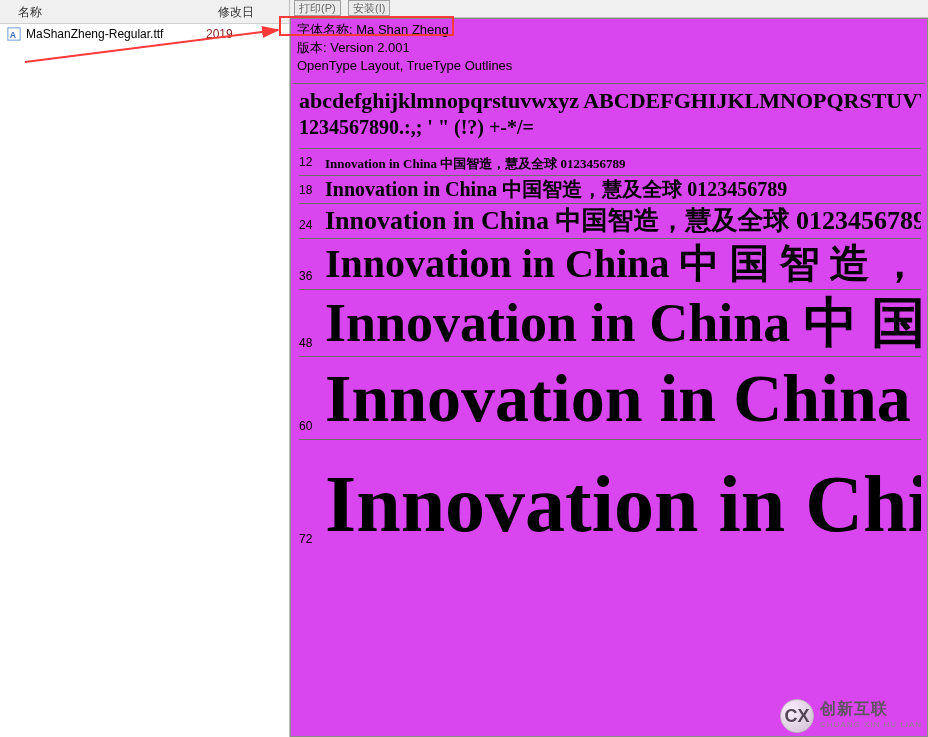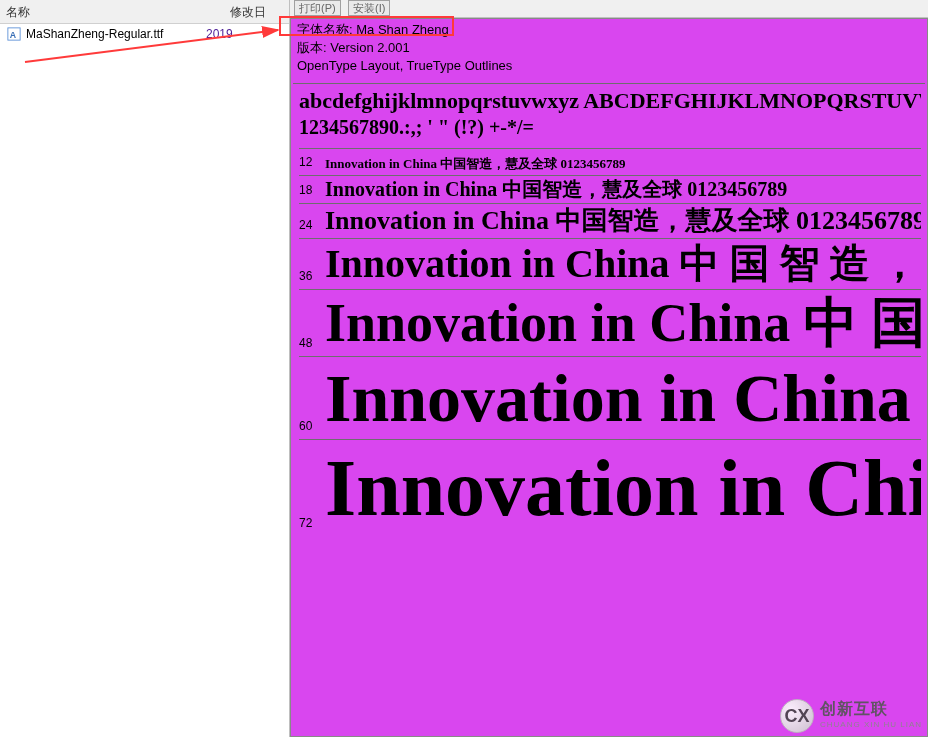--- a/index.html
+++ b/index.html
@@ -20,45 +20,44 @@
     left: 0;
     top: 0;
     width: 290px;
     height: 100%;
     background: #ffffff;
     border-right: 1px solid #bfbfbf;
   }
   .left-header {
     height: 24px;
     line-height: 24px;
-    padding-left: 6px;
+    padding-left: 18px;
     background: #f0f0f0;
     border-bottom: 1px solid #d0d0d0;
     display: flex;
     color: #333;
-    gap: 24px;
   }
   .col-name   { flex: 0 0 200px; }
   .col-mod    { flex: 0 0 60px; }
   .file-row {
     height: 20px;
     line-height: 20px;
     display: flex;
     align-items: center;
     padding-left: 6px;
     background: #ffffff;
   }
   .file-icon {
     width: 16px; height: 16px;
     margin-right: 4px;
     display: inline-flex; align-items:center; justify-content:center;
   }
   .file-icon svg { width: 14px; height: 14px; }
   .file-name { flex: 0 0 200px; display:flex; align-items:center; }
-  .file-date  { color: #4c1d95; }
+  .file-date  { color: #7f1d1d; }
 
   
   .top-bar {
     position:absolute;
     left:290px; top:0; right:0; height:18px;
     background:#f0f0f0;
     border-bottom:1px solid #c0c0c0;
   }
   .toolbar-btn {
     display:inline-block;
@@ -116,21 +115,21 @@
   }
   .charset .line2 { font-size: 20px; }
 
   .sample-row {
     display:flex;
     align-items:center;
     border-bottom:1px solid #6e6e6e;
     padding: 2px 0;
     overflow:hidden;
   }
-  .sample-row:last-child { border-bottom:none; }
+  .sample-row:last-child { border-bottom:none;margin-top:16px; }
   .size-label {
     width: 26px;
     font-family: Arial, sans-serif;
     font-size: 12px;
     color: #000;
     align-self:flex-end;
     padding-bottom:4px;
   }
   .sample-text {
     white-space: nowrap;

